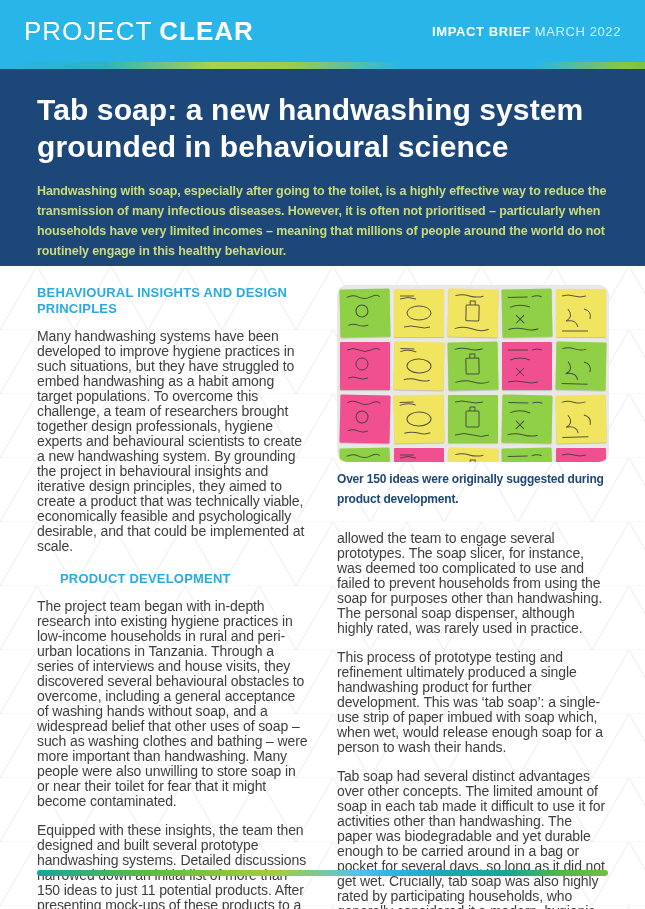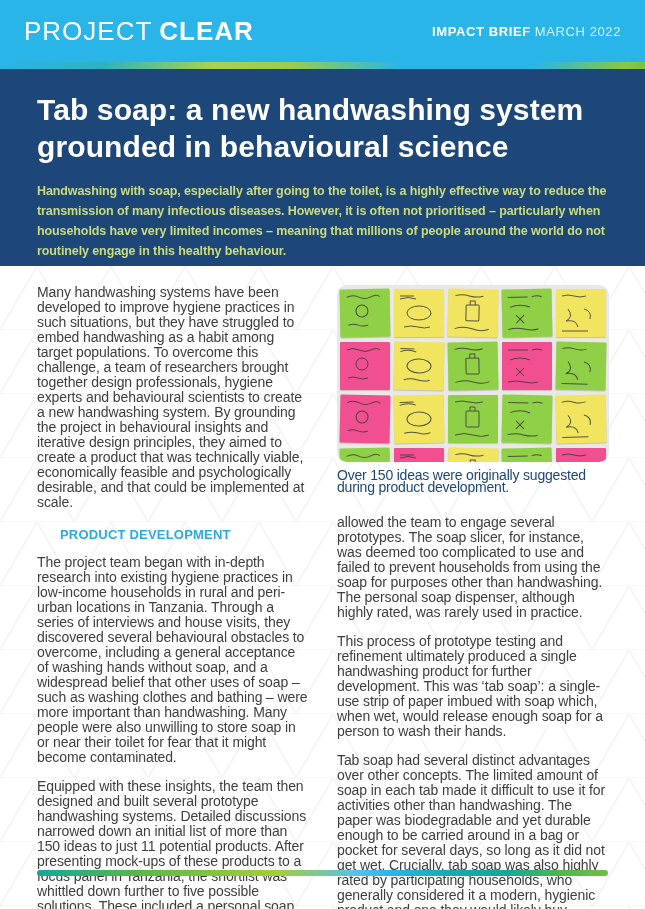--- a/index.html
+++ b/index.html
@@ -59,22 +59,22 @@
     width:272px;height:177px;border-radius:10px;overflow:hidden;position:relative;
     background:#eae8e4;
   }
   .notes{
     position:absolute;left:3px;top:4px;
     display:grid;grid-template-columns:repeat(5,50px);grid-auto-rows:48px;gap:5px 4px;
   }
   .note{border-radius:1px;box-shadow:0 1px 1px rgba(0,0,0,.18);overflow:hidden;}
   .note svg{display:block;width:50px;height:48px;}
   .caption{
-    margin:7px 0 22px;color:var(--navy,#1d4778);font-weight:normal;
-    font-size:14px;line-height:12px;letter-spacing:-.2px;
+    margin:7px 0 22px;color:var(--navy,#1d4778);font-weight:bold;
+    font-size:12px;line-height:20px;letter-spacing:-.2px;
   }
 </style>
 </head>
 <body>
 
 <div class="page">
 
   <header class="topbar">
     <div class="brand">
       <span class="light">PROJECT</span><span class="bold">CLEAR</span>
@@ -94,20 +94,21 @@
   <svg class="watermark" width="645" height="643">
     <defs>
       <pattern id="tri" width="74" height="64" patternUnits="userSpaceOnUse">
         <path d="M0 64 L37 0 L74 64 Z M-37 0 L0 64 L37 0 M37 0 L74 64 L111 0" fill="none" stroke="#ededed" stroke-width="1.2"></path>
       </pattern>
     </defs>
     <rect x="0" y="0" width="645" height="643" fill="url(#tri)" opacity="0.8"></rect>
   </svg>
 
   <div class="col col-left">
+    <h2 class="sec">BEHAVIOURAL INSIGHTS AND DESIGN PRINCIPLES</h2>
     <p class="body">Many handwashing systems have been developed to improve hygiene practices in such situations, but they have struggled to embed handwashing as a habit among target populations. To overcome this challenge, a team of researchers brought together design professionals, hygiene experts and behavioural scientists to create a new handwashing system. By grounding the project in behavioural insights and iterative design principles, they aimed to create a product that was technically viable, economically feasible and psychologically desirable, and that could be implemented at scale.</p>
     <h2 class="sec later">PRODUCT DEVELOPMENT</h2>
     <p class="body">The project team began with in-depth research into existing hygiene practices in low-income households in rural and peri-urban locations in Tanzania. Through a series of interviews and house visits, they discovered several behavioural obstacles to overcome, including a general acceptance of washing hands without soap, and a widespread belief that other uses of soap – such as washing clothes and bathing – were more important than handwashing. Many people were also unwilling to store soap in or near their toilet for fear that it might become contaminated.</p>
     <p class="body">Equipped with these insights, the team then designed and built several prototype handwashing systems. Detailed discussions narrowed down an initial list of more than 150 ideas to just 11 potential products. After presenting mock-ups of these products to a focus panel in Tanzania, the shortlist was whittled down further to five possible solutions. These included a personal soap dispenser and a device to slice slivers off a bar of soap.</p>
     <p class="body">Participating households in Tanzania were each assigned a prototype and asked to keep it for a week. Their feedback</p>
   </div>
 
   <div class="col col-right">
     <div class="photo" role="img" aria-label="Grid of colourful sticky notes with handwritten handwashing product ideas">
       <div class="notes">

